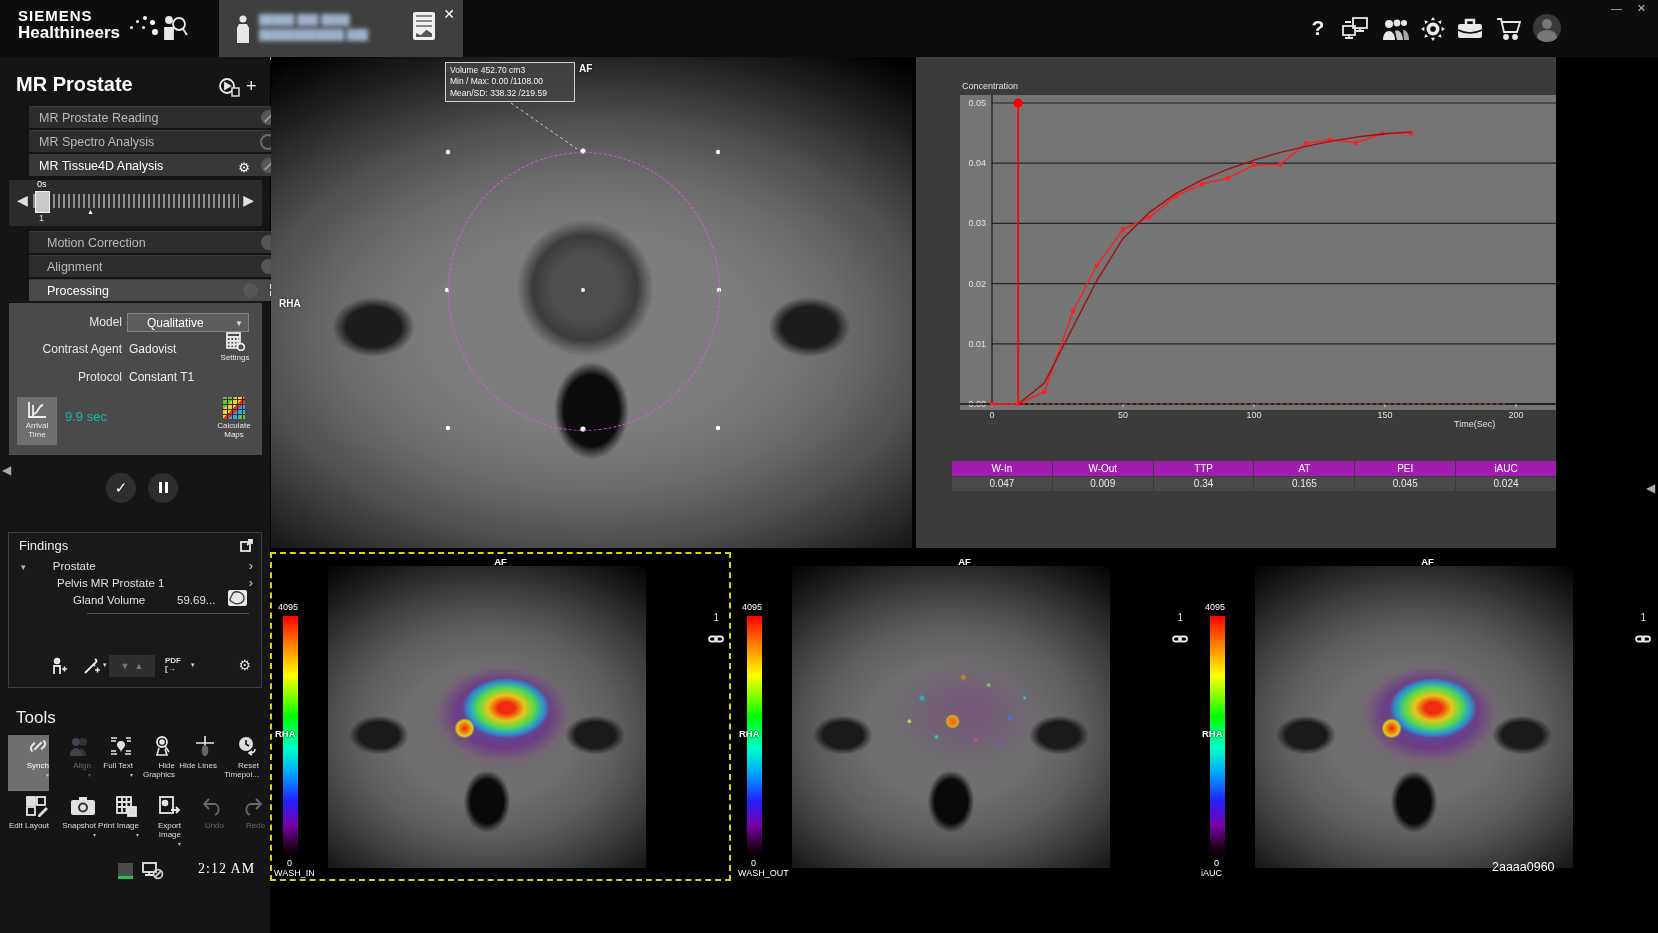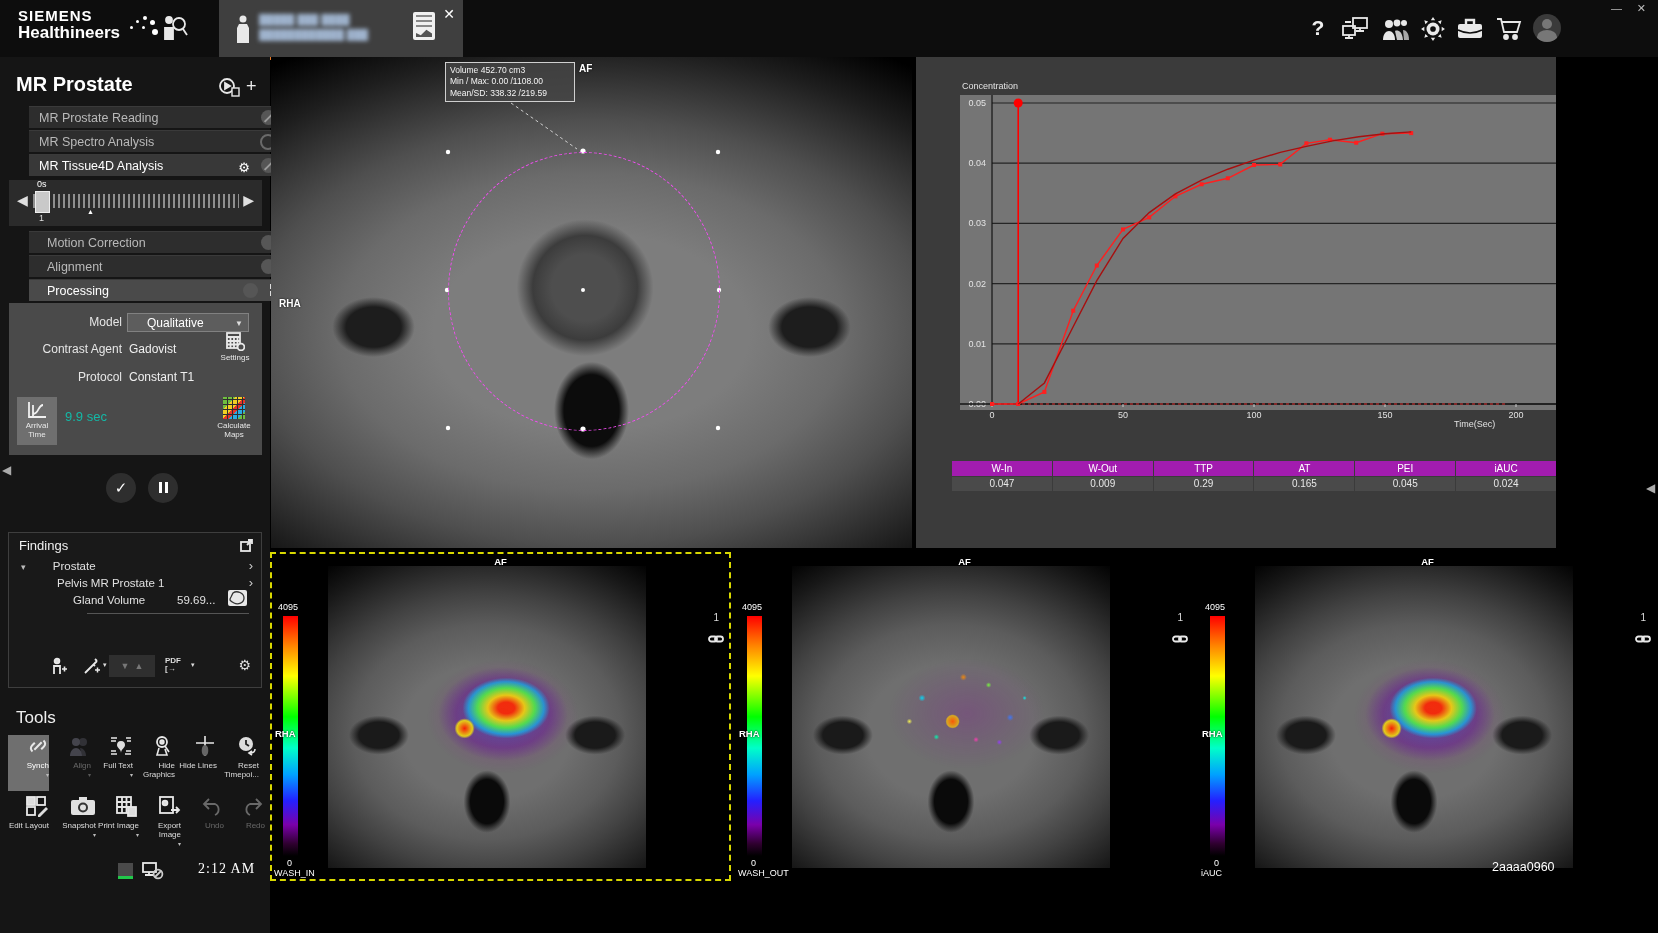--- a/index.html
+++ b/index.html
@@ -569,21 +569,21 @@
       <div class="hc">W-In</div>
       <div class="hc">W-Out</div>
       <div class="hc">TTP</div>
       <div class="hc">AT</div>
       <div class="hc">PEI</div>
       <div class="hc">iAUC</div>
     </div>
     <div class="trow">
       <div class="vc">0.047</div>
       <div class="vc">0.009</div>
-      <div class="vc">0.29</div>
+      <div class="vc">0.34</div>
       <div class="vc">0.165</div>
       <div class="vc">0.045</div>
       <div class="vc">0.024</div>
     </div>
   </div>
 </div>
 
 <div class="expander" style="left:1646px;top:481px">◀</div>
 
 <div class="mapvp sel" style="left:270px">

